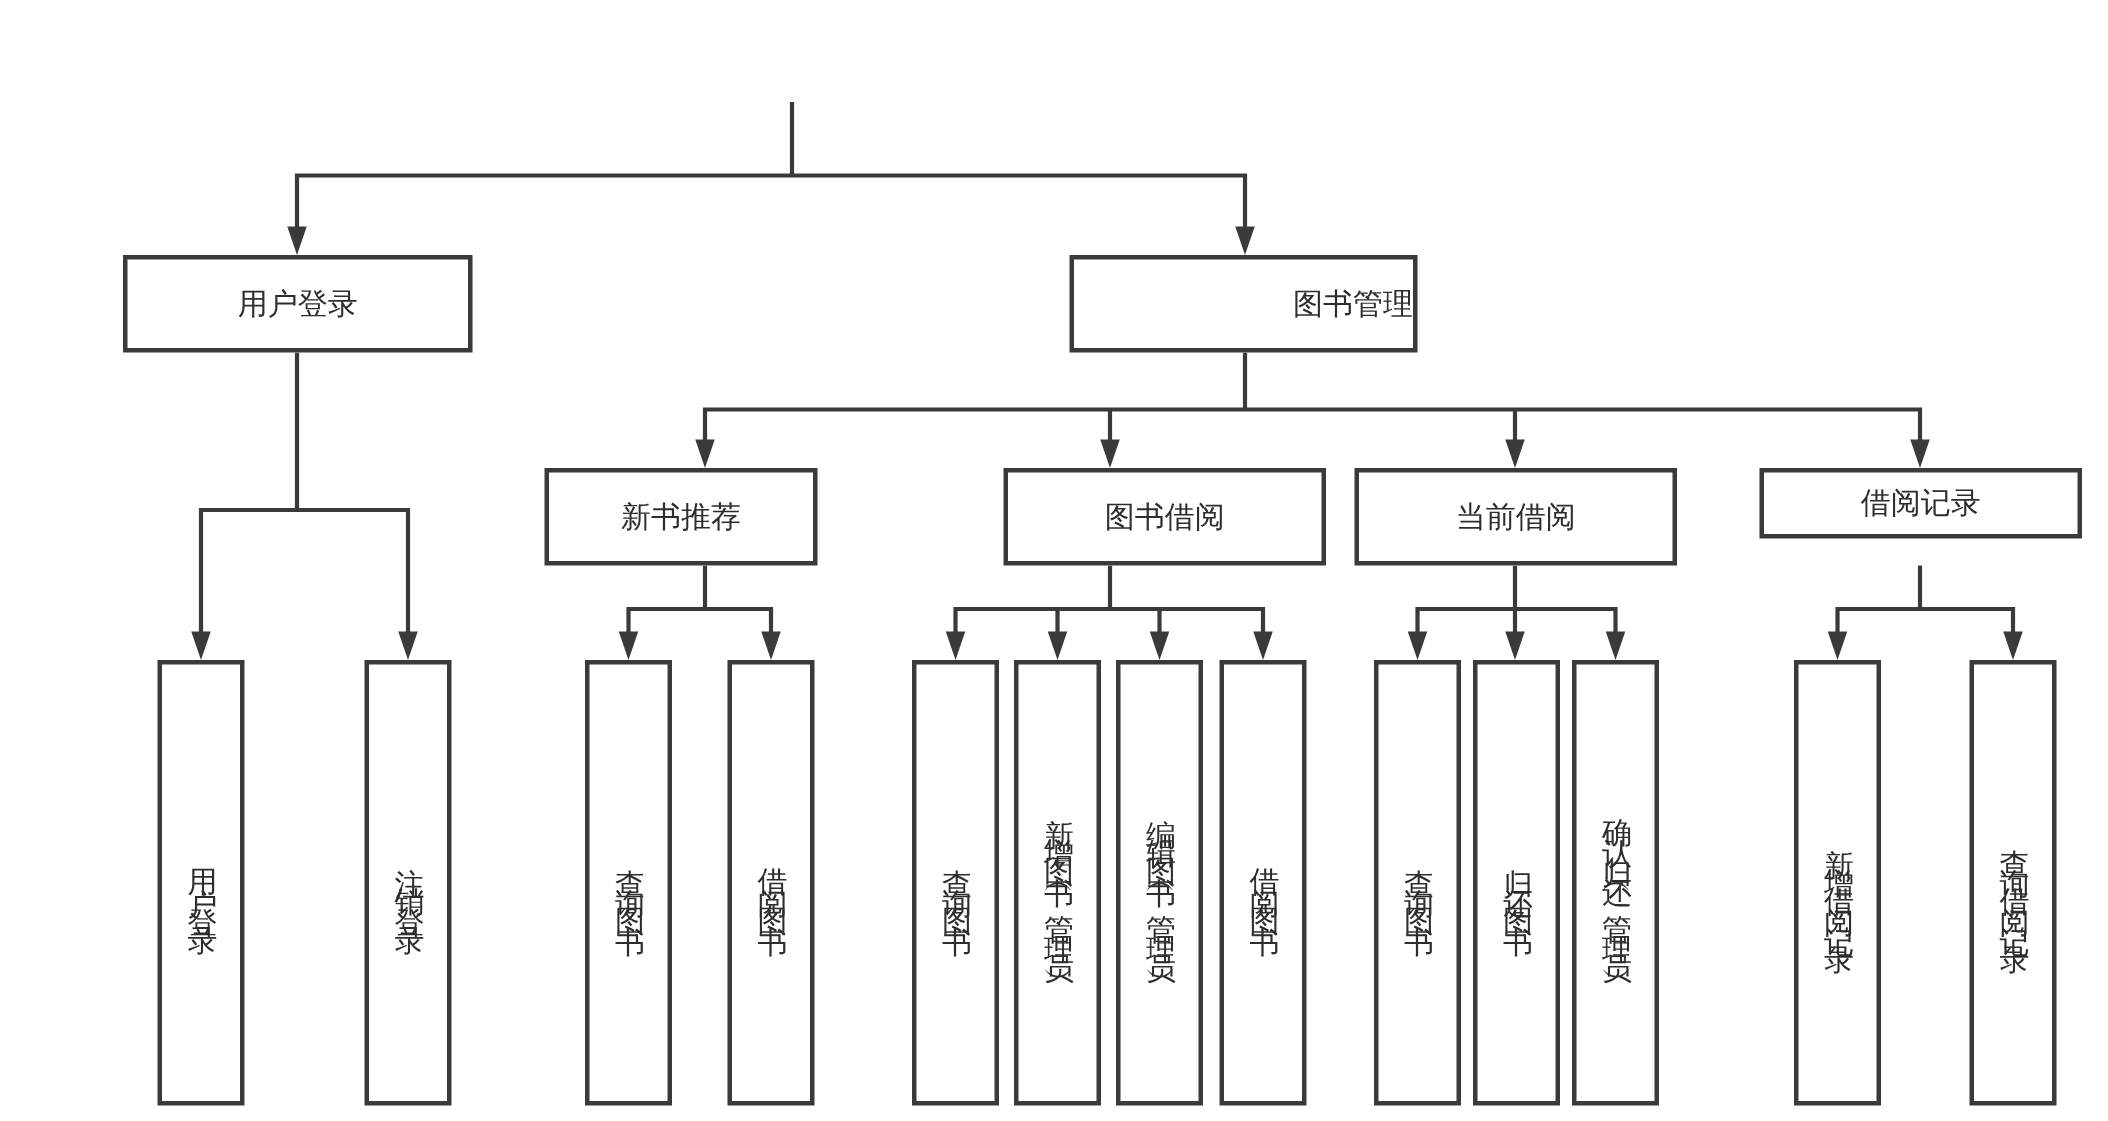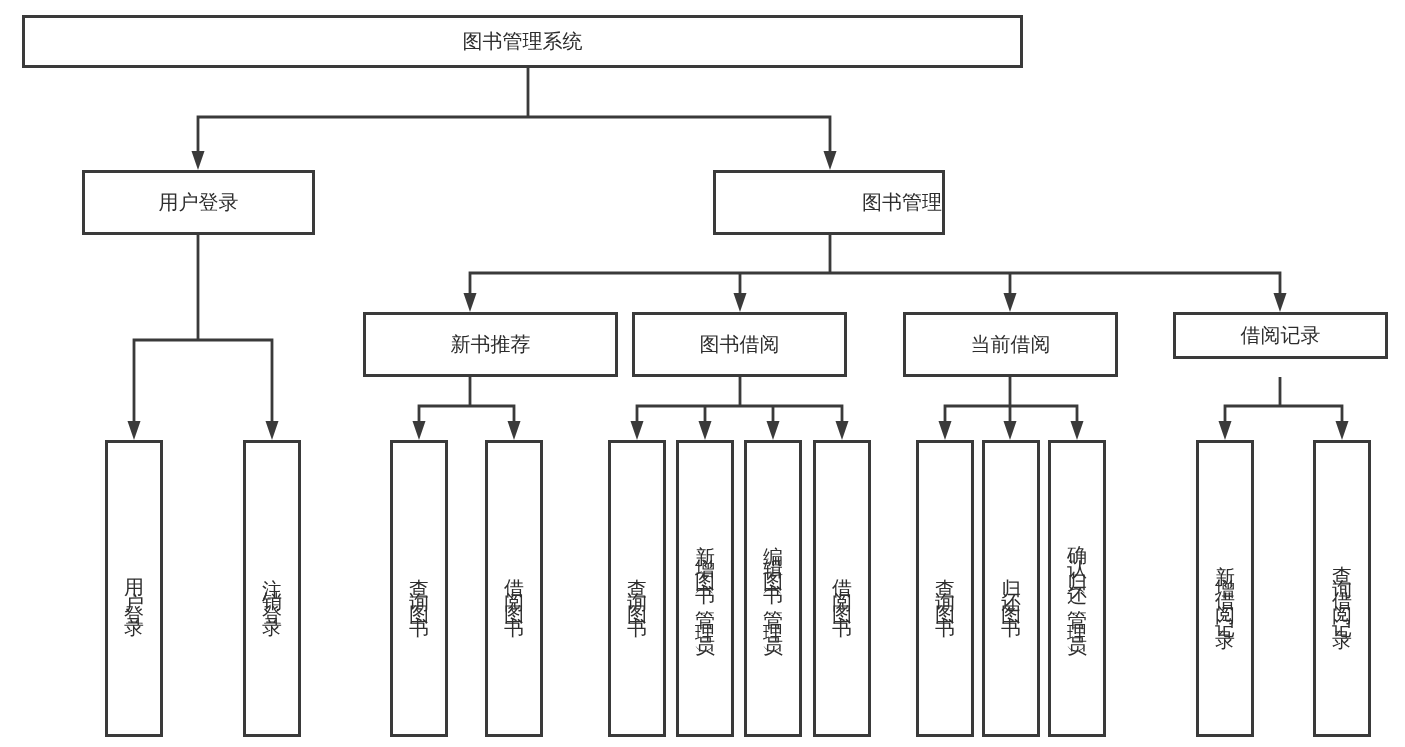--- a/index.html
+++ b/index.html
@@ -90,35 +90,32 @@
       <polygon points="766.5,421 779.5,421 773,440"></polygon>
       <polygon points="835.5,421 848.5,421 842,440"></polygon>
       <polygon points="938.5,421 951.5,421 945,440"></polygon>
       <polygon points="1003.5,421 1016.5,421 1010,440"></polygon>
       <polygon points="1070.5,421 1083.5,421 1077,440"></polygon>
       <polygon points="1218.5,421 1231.5,421 1225,440"></polygon>
       <polygon points="1335.5,421 1348.5,421 1342,440"></polygon>
     </g>
   </svg>
 
-  <div class="node" style="left:22px;top:15px;width:1001px;height:53px;">
-    <span>图书管理系统</span>
-  </div>
 
   <div class="node" style="left:82px;top:170px;width:233px;height:65px;">
     <span>用户登录</span>
   </div>
   <div class="node" style="left:713px;top:170px;width:232px;height:65px;justify-content:flex-end;">
     <span>图书管理</span>
   </div>
 
-  <div class="node" style="left:363px;top:312px;width:255px;height:65px;">
+  <div class="node" style="left:363px;top:312px;width:182px;height:65px;">
     <span>新书推荐</span>
   </div>
-  <div class="node" style="left:632px;top:312px;width:215px;height:65px;font-family:Liberation Serif, serif;">
+  <div class="node" style="left:669px;top:312px;width:215px;height:65px;font-family:Liberation Serif, serif;">
     <span>图书借阅</span>
   </div>
   <div class="node" style="left:903px;top:312px;width:215px;height:65px;">
     <span>当前借阅</span>
   </div>
   <div class="node" style="left:1173px;top:312px;width:215px;height:47px;">
     <span>借阅记录</span>
   </div>
 
   <div class="node vbox" style="left:105px;top:440px;width:58px;height:297px;">

